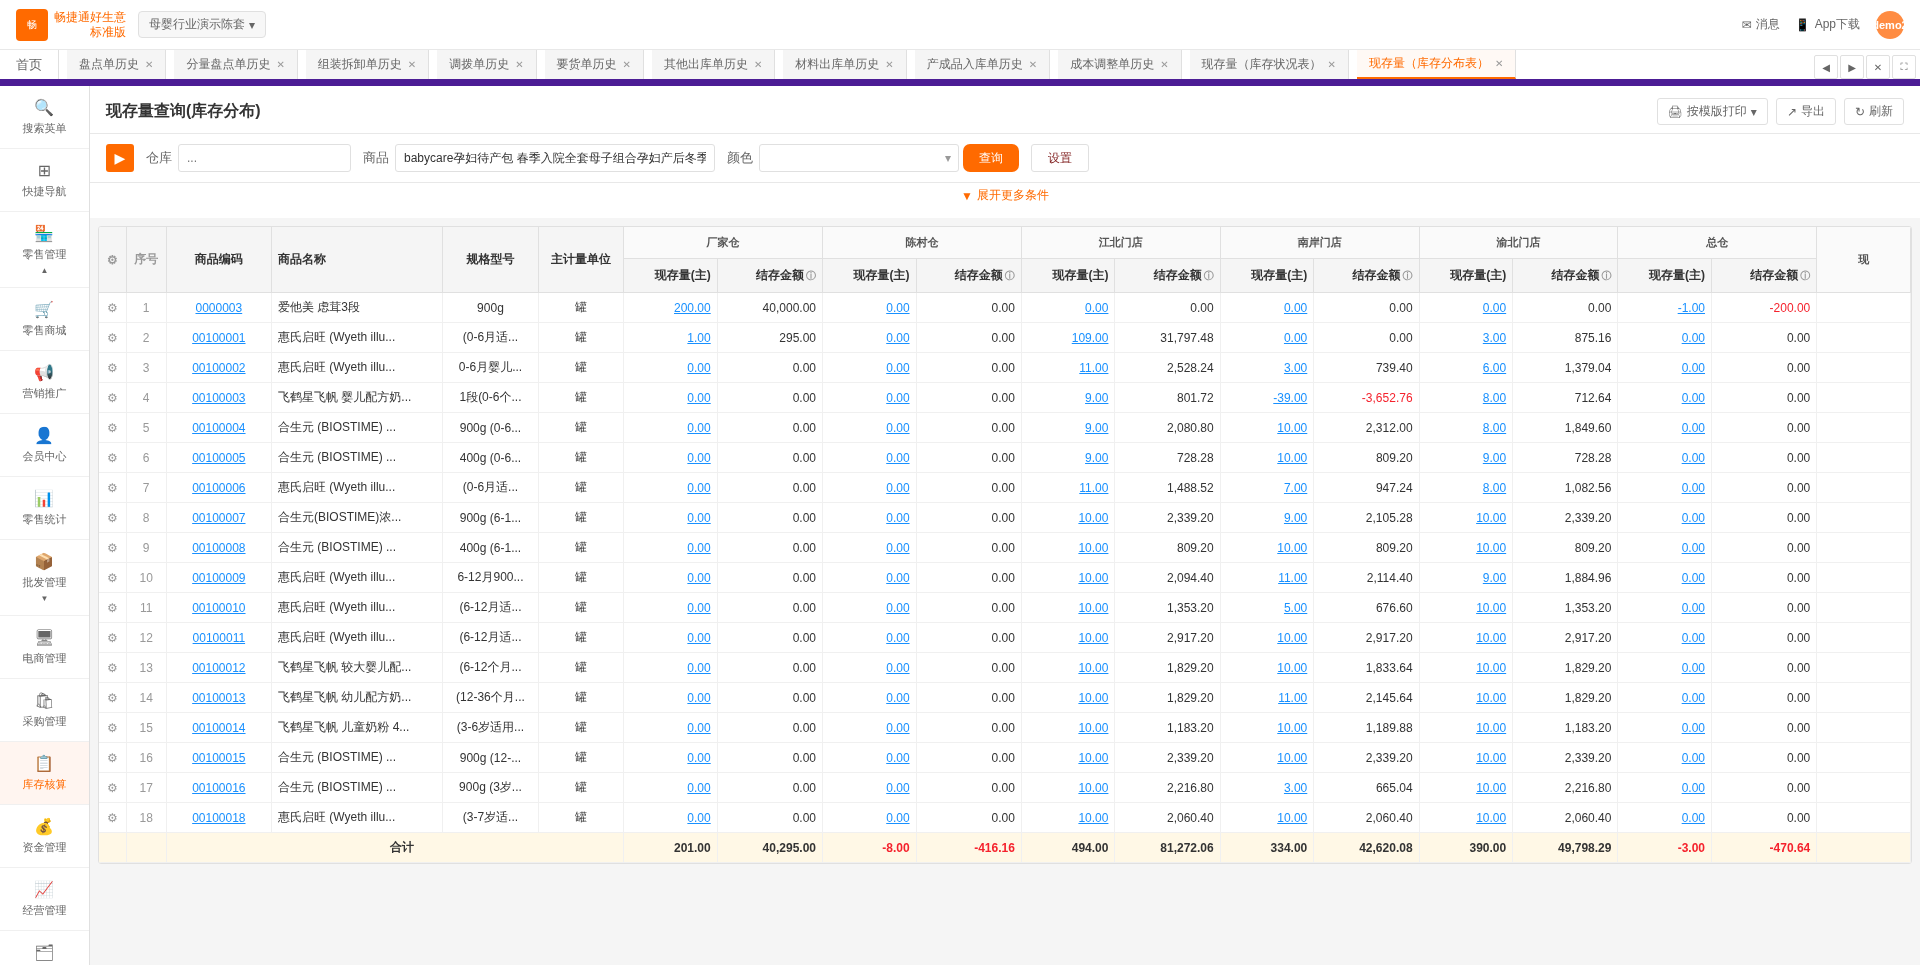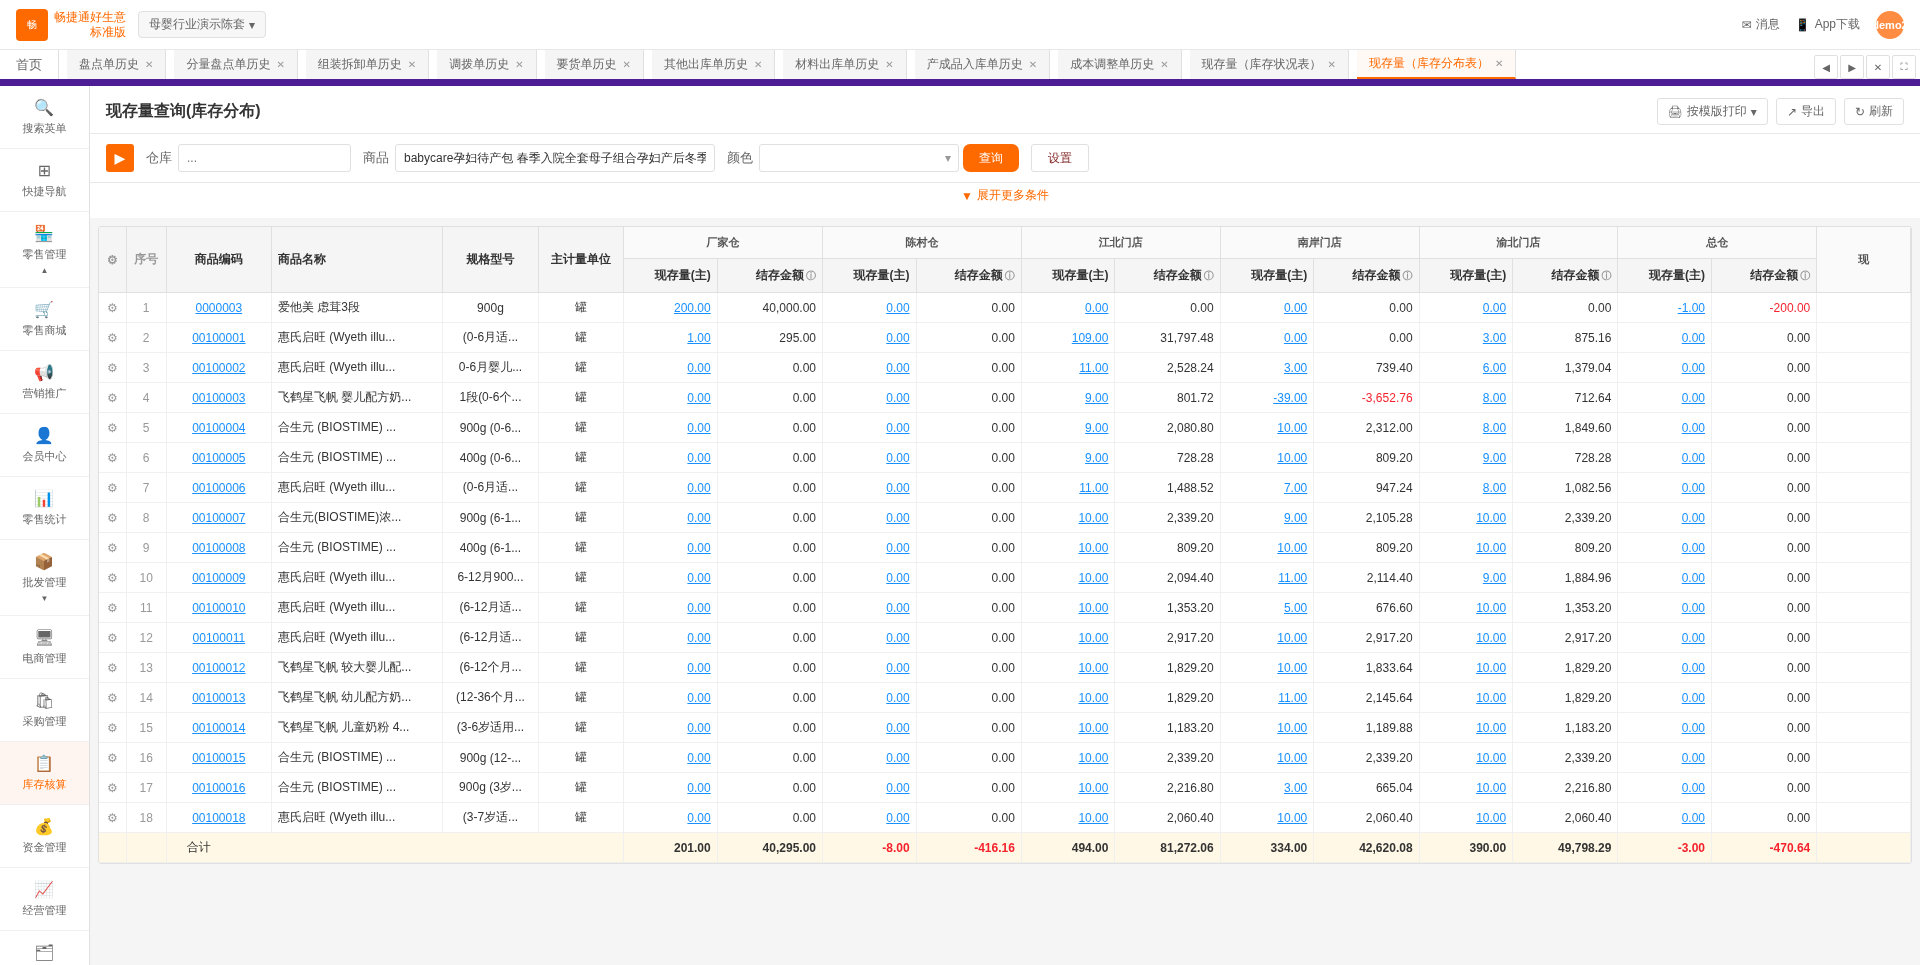--- a/index.html
+++ b/index.html
@@ -719,21 +719,21 @@
     <td class="col-amt">2,060.40</td>
     <td class="col-num text-link">10.00</td>
     <td class="col-amt">2,060.40</td>
     <td class="col-num text-link">0.00</td>
     <td class="col-amt">0.00</td>
     <td class="col-num"></td>
   </tr>
             <tr class="summary-row">
   <td></td>
   <td></td>
-  <td colspan="4" class="text-left" style="font-weight:normal;padding-left:20px;">合计</td>
+  <td colspan="4" class="text-left" style="font-weight:bold;padding-left:20px;text-align:center;">合计</td>
   <td class="col-num">201.00</td>
   <td class="col-amt">40,295.00</td>
   <td class="col-num text-red">-8.00</td>
   <td class="col-amt text-red">-416.16</td>
   <td class="col-num">494.00</td>
   <td class="col-amt">81,272.06</td>
   <td class="col-num">334.00</td>
   <td class="col-amt">42,620.08</td>
   <td class="col-num">390.00</td>
   <td class="col-amt">49,798.29</td>

